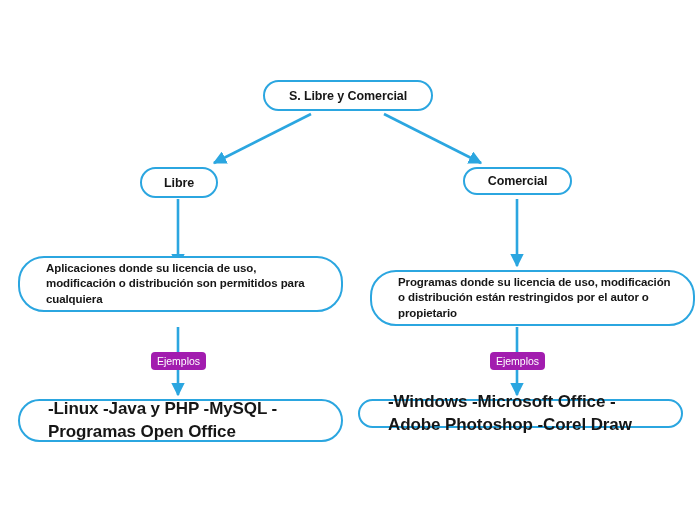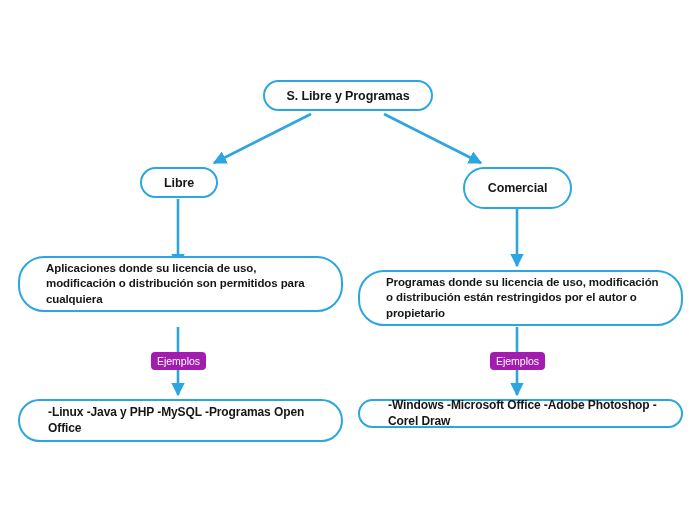--- a/index.html
+++ b/index.html
@@ -42,44 +42,44 @@
   }
   .node-desc {
     border-radius: 26px;
     font-size: 11.5px;
     line-height: 1.32;
     padding: 0 14px 0 26px;
     letter-spacing: -0.1px;
   }
   .node-example {
     border-radius: 999px;
-    font-size: 12px;
+    font-size: 17px;
     line-height: 1.32;
     padding: 0 14px 0 28px;
     letter-spacing: -0.1px;
   }
   .edge-badge {
     position: absolute;
     box-sizing: border-box;
     background: #a21caf;
     color: #ffffff;
     border-radius: 4px;
     font-size: 10.5px;
     font-weight: normal;
     display: flex;
     align-items: center;
     justify-content: center;
     z-index: 3;
   }
   
   #node-root      { left: 263px; top: 80px;  width: 170px; height: 31px; }
   #node-libre     { left: 140px; top: 167px; width: 78px;  height: 31px; }
-  #node-comercial { left: 463px; top: 167px; width: 109px; height: 42px; }
+  #node-comercial { left: 463px; top: 167px; width: 109px; height: 28px; }
   #node-desc-libre     { left: 18px;  top: 256px; width: 325px; height: 56px; }
-  #node-desc-comercial { left: 358px; top: 270px; width: 325px; height: 56px; }
+  #node-desc-comercial { left: 370px; top: 270px; width: 325px; height: 56px; }
   #node-ex-libre       { left: 18px;  top: 399px; width: 325px; height: 43px; }
   #node-ex-comercial   { left: 358px; top: 399px; width: 325px; height: 29px; }
   #badge-libre     { left: 151px; top: 352px; width: 55px; height: 18px; }
   #badge-comercial { left: 490px; top: 352px; width: 55px; height: 18px; }
 </style>
 </head>
 <body>
 
 <div id="canvas">
 
@@ -97,21 +97,21 @@
     <line x1="178" y1="199" x2="178" y2="266" stroke="#2BA6E0" stroke-width="2.6" marker-end="url(#arrow)"></line>
 
     <line x1="517" y1="199" x2="517" y2="266" stroke="#2BA6E0" stroke-width="2.6" marker-end="url(#arrow)"></line>
 
     <line x1="178" y1="327" x2="178" y2="395" stroke="#2BA6E0" stroke-width="2.6" marker-end="url(#arrow)"></line>
 
     <line x1="517" y1="327" x2="517" y2="395" stroke="#2BA6E0" stroke-width="2.6" marker-end="url(#arrow)"></line>
   </svg>
 
   <div class="node node-pill" id="node-root">
-    <span>S. Libre y Programas</span>
+    <span>S. Libre y Comercial</span>
   </div>
 
   <div class="node node-pill" id="node-libre">
     <span>Libre</span>
   </div>
 
   <div class="node node-pill" id="node-comercial">
     <span>Comercial</span>
   </div>
 

